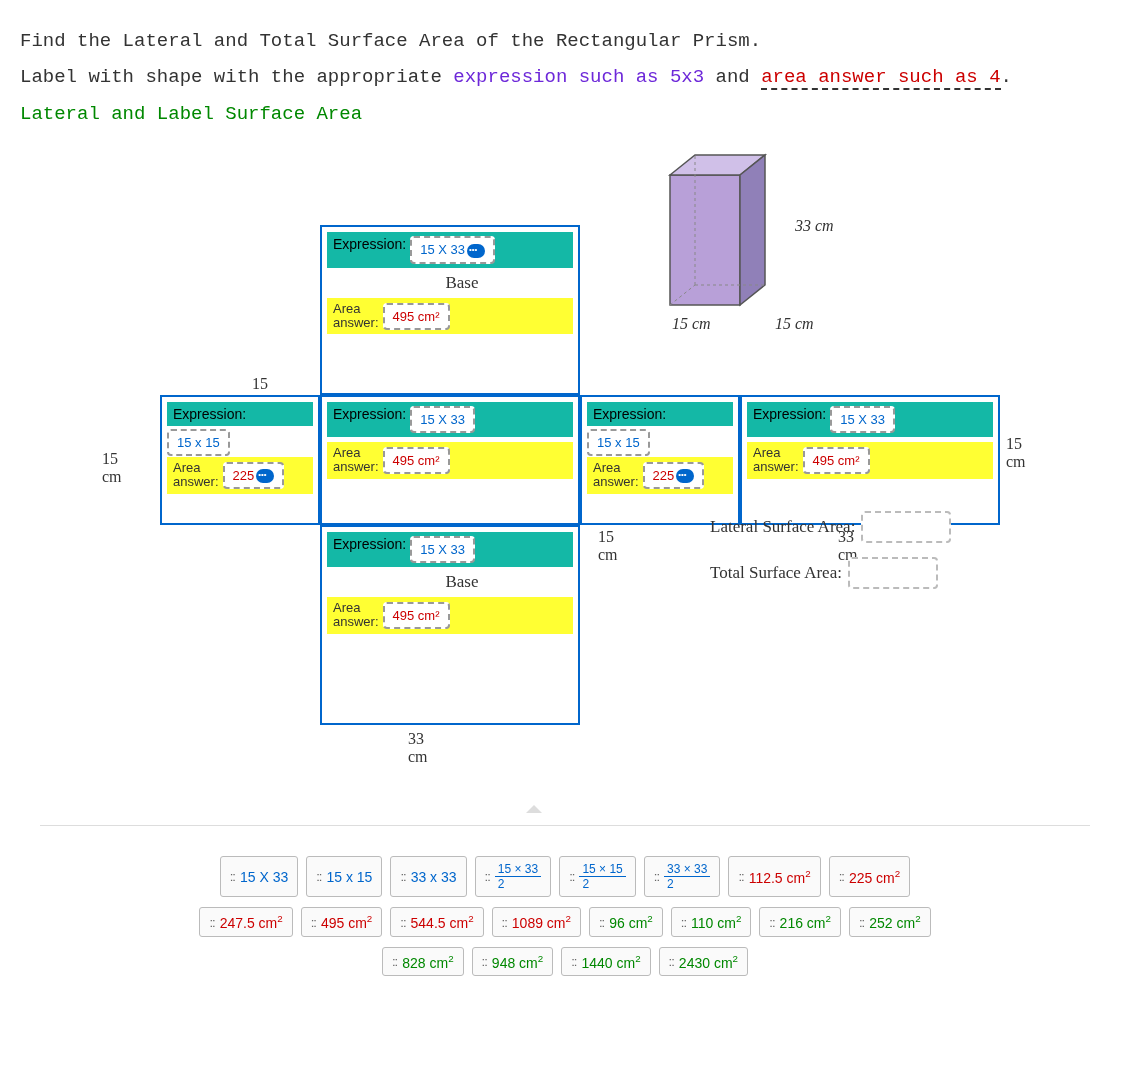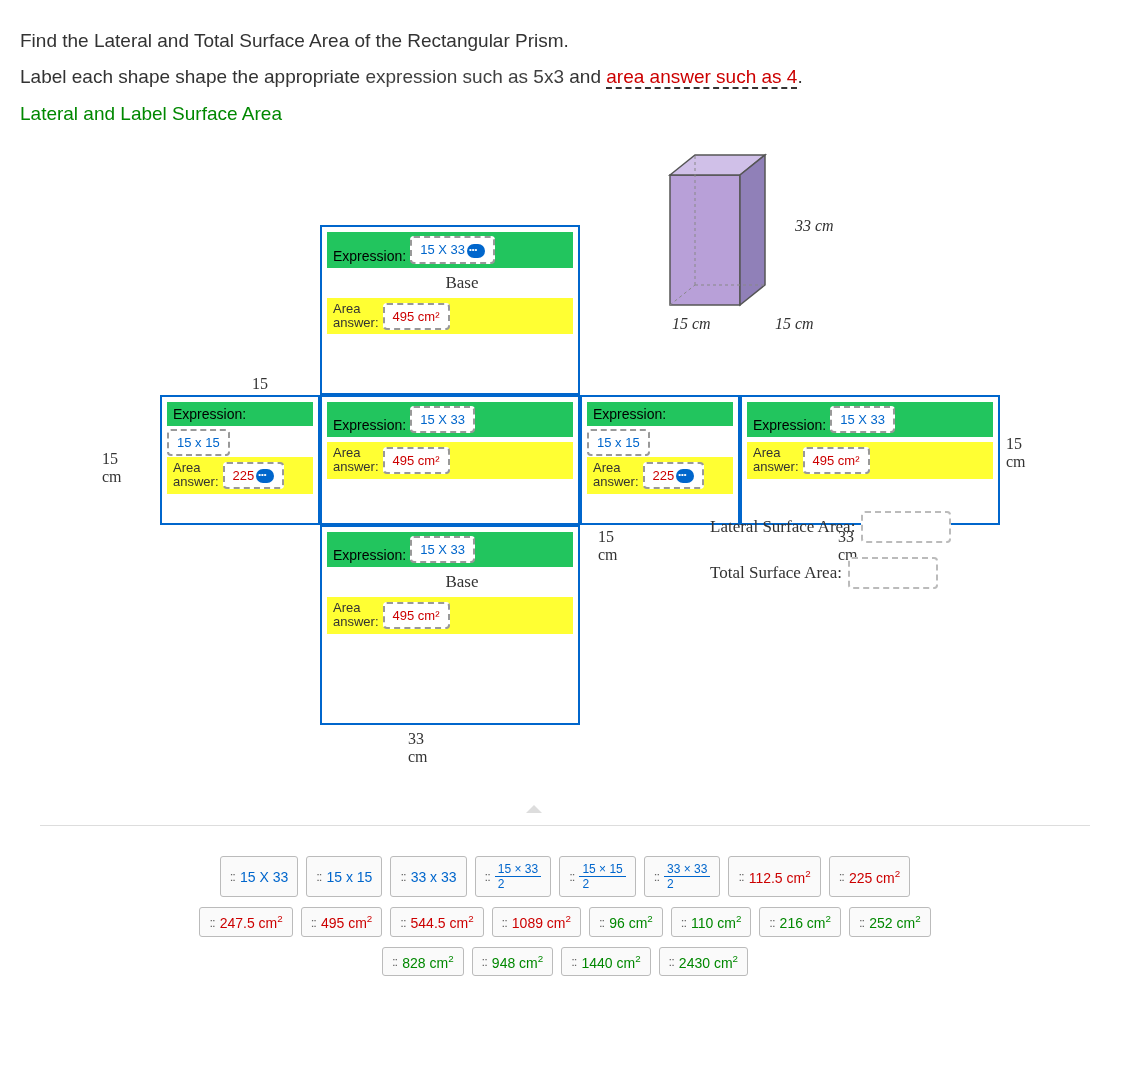--- a/index.html
+++ b/index.html
@@ -1,19 +1,19 @@
 <!DOCTYPE html>
 <html><head>
 <meta charset="utf-8">
 <style>
 * { box-sizing: border-box; margin: 0; padding: 0; }
 body { font-family: Arial, sans-serif; font-size: 18px; color: #333; background: #fff; padding: 20px; width: 1131px; }
-.instructions { line-height: 1.6; }
+.instructions { line-height: 1.6; font-family: Liberation Mono, monospace; }
 .instructions p { margin: 6px 0; font-size: 19px; }
-.blue { color: #404040; }
+.blue { color: #6d28d9; }
 .red { color: #cc0000; }
 .green { color: #008800; }
 .underline-dashed { border-bottom: 2px dashed #333; }
 
 .work-area { position: relative; width: 1090px; height: 870px; }
 
 
 .prism-box { position: absolute; left: 620px; top: 10px; width: 260px; height: 200px; }
 .prism-svg { display: block; }
 .prism-label { position: absolute; font-size: 16px; font-family: 'Times New Roman', serif; font-style: italic; }
@@ -24,21 +24,21 @@
 
 .net { position: absolute; left: 40px; top: 90px; }
 .face { position: absolute; border: 2px solid #0066cc; background: #fff; }
 .face-top { left: 260px; top: 0; width: 260px; height: 170px; }
 .face-left { left: 100px; top: 170px; width: 160px; height: 130px; }
 .face-mid { left: 260px; top: 170px; width: 260px; height: 130px; }
 .face-mid2 { left: 520px; top: 170px; width: 160px; height: 130px; }
 .face-right { left: 680px; top: 170px; width: 260px; height: 130px; }
 .face-bottom { left: 260px; top: 300px; width: 260px; height: 200px; }
 
-.expr-bar { background: #22c55e; margin: 5px; padding: 4px 6px; display: flex; align-items: flex-end; gap: 4px; }
+.expr-bar { background: #14b8a6; margin: 5px; padding: 4px 6px; display: flex; align-items: flex-start; gap: 4px; }
 .expr-label { color: #000; font-size: 14px; }
 .slot { background: #fff; border: 2px dashed #999; border-radius: 4px; padding: 4px 8px; font-size: 13px; color: #0066cc; min-width: 55px; text-align: center; position: relative; }
 .slot-red { color: #cc0000; }
 .bubble { display: inline-block; width: 18px; height: 14px; background: #0066cc; border-radius: 7px; vertical-align: middle; position: relative; margin-left: 2px; }
 .bubble::after { content: '•••'; color: #fff; font-size: 8px; position: absolute; top: 1px; left: 2px; letter-spacing: 0px; }
 
 .base-label { text-align: center; font-size: 17px; margin: 2px 0; font-family: 'Times New Roman', serif; padding-left: 24px; }
 .area-bar { background: #ffff33; margin: 5px; padding: 4px 6px; display: flex; align-items: center; gap: 4px; }
 .area-label { font-size: 13px; line-height: 1.1; }
 
@@ -69,21 +69,21 @@
 sup { font-size: 0.7em; }
 
 .caret { position: absolute; left: 506px; top: 670px; width: 0; height: 0; border-left: 8px solid transparent; border-right: 8px solid transparent; border-bottom: 8px solid #ddd; }
 </style>
 </head>
 <body>
 
 <div class="instructions">
   <p>Find the Lateral and Total Surface Area of the Rectangular Prism.</p>
   <p>
-    <span>Label each shape shape the appropriate </span><span class="blue">expression such as 5x3</span><span> and </span><span class="red underline-dashed">area answer such as 4</span><span>.</span>
+    <span>Label with shape with the appropriate </span><span class="blue">expression such as 5x3</span><span> and </span><span class="red underline-dashed">area answer such as 4</span><span>.</span>
   </p>
   <p><span class="green">Lateral and Label Surface Area</span></p>
 </div>
 
 <div class="work-area">
 
   <div class="prism-box">
     <svg class="prism-svg" width="160" height="185" viewBox="0 0 160 185">
       <polygon points="30,30 100,30 100,160 30,160" fill="#b8a0d8" stroke="#555" stroke-width="1.5"></polygon>
       <polygon points="30,30 55,10 125,10 100,30" fill="#d0c0e8" stroke="#555" stroke-width="1.5"></polygon>

